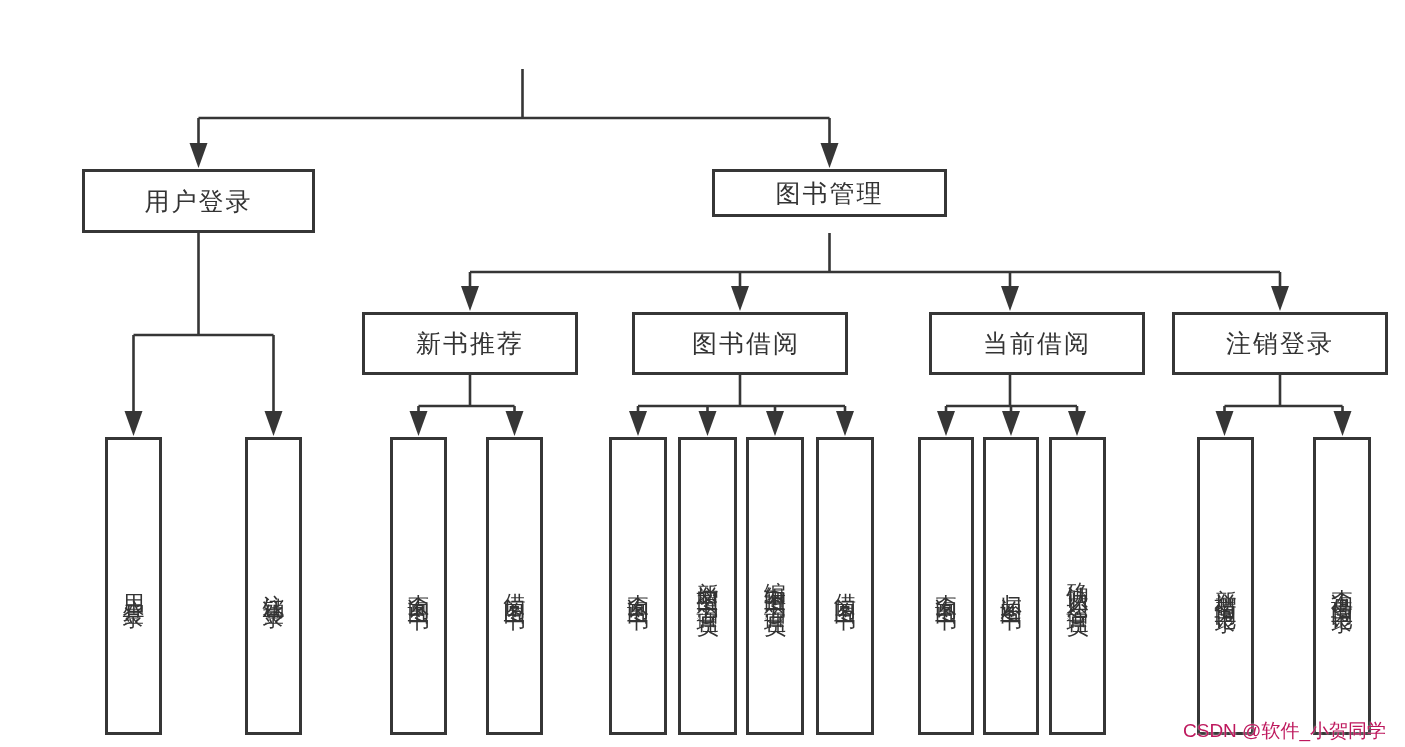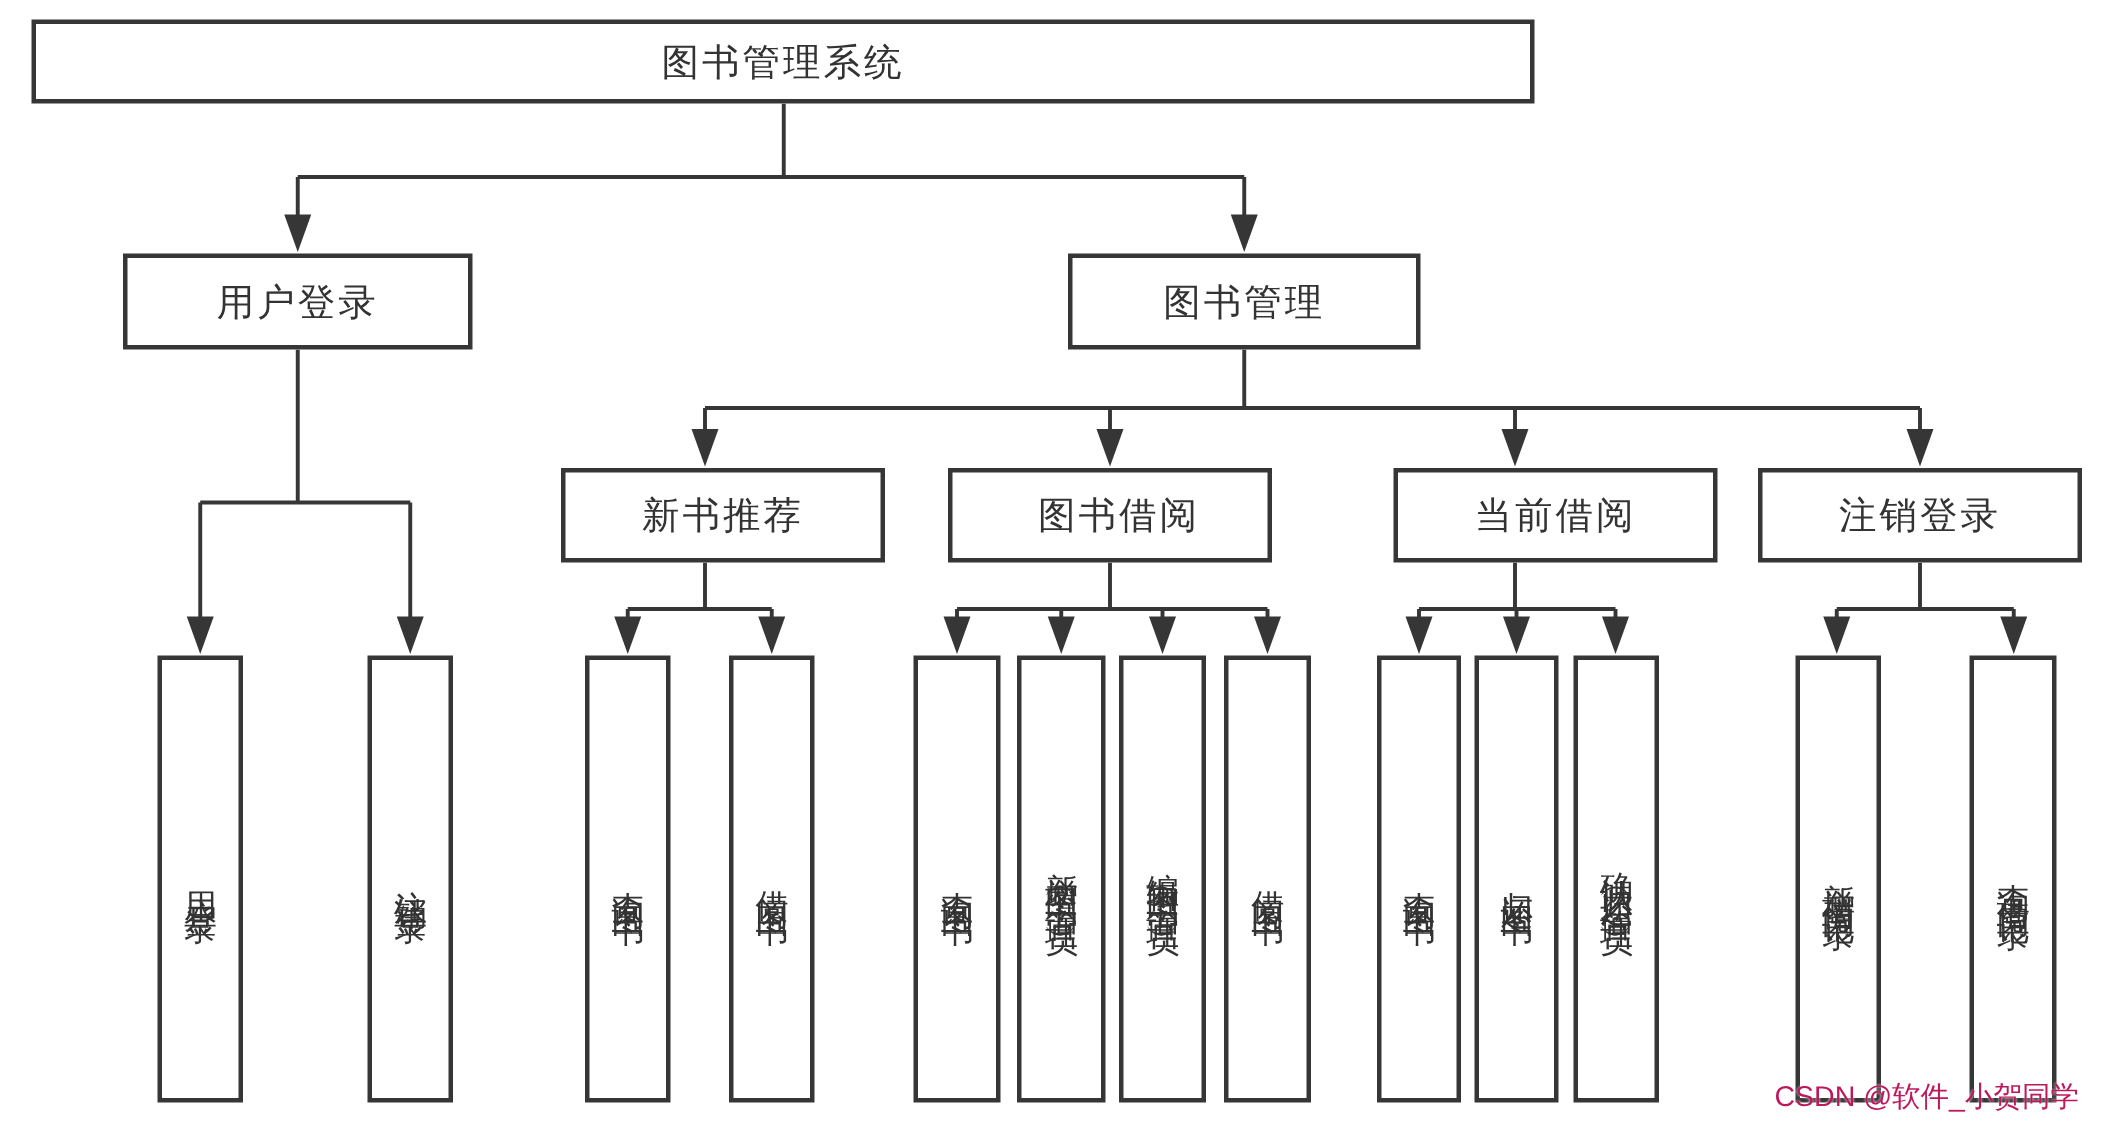--- a/index.html
+++ b/index.html
@@ -89,26 +89,25 @@
       <polygon points="766,411 784,411 775,436"></polygon>
       <polygon points="836,411 854,411 845,436"></polygon>
       <polygon points="937,411 955,411 946,436"></polygon>
       <polygon points="1002,411 1020,411 1011,436"></polygon>
       <polygon points="1068,411 1086,411 1077,436"></polygon>
       <polygon points="1215.5,411 1233.5,411 1224.5,436"></polygon>
       <polygon points="1333.5,411 1351.5,411 1342.5,436"></polygon>
     </g>
   </svg>
 
-  <div class="box h" style="left:21px; top:13px; width:1002px; height:56px;">图书管理系统</div>
 
   <div class="box h" style="left:82px; top:169px; width:233px; height:64px;">用户登录</div>
-  <div class="box h" style="left:712px; top:169px; width:235px; height:64px;">图书管理</div>
+  <div class="box h" style="left:712px; top:169px; width:235px; height:48px;">图书管理</div>
 
-  <div class="box h" style="left:374px; top:312px; width:216px; height:63px;text-align:center;">新书推荐</div>
+  <div class="box h" style="left:362px; top:312px; width:216px; height:63px;text-align:center;">新书推荐</div>
   <div class="box h" style="left:632px; top:312px; width:216px; height:63px;padding-left:12px;">图书借阅</div>
   <div class="box h" style="left:902px; top:312px; width:216px; height:63px;margin-left:27px;">当前借阅</div>
   <div class="box h" style="left:1172px; top:312px; width:216px; height:63px;">注销登录</div>
 
   <div class="box v" style="left:105px; top:437px; width:57px; height:298px;">
     <span class="vtext">用户登录</span>
   </div>
   <div class="box v" style="left:245px; top:437px; width:57px; height:298px;">
     <span class="vtext">注销登录</span>
   </div>

